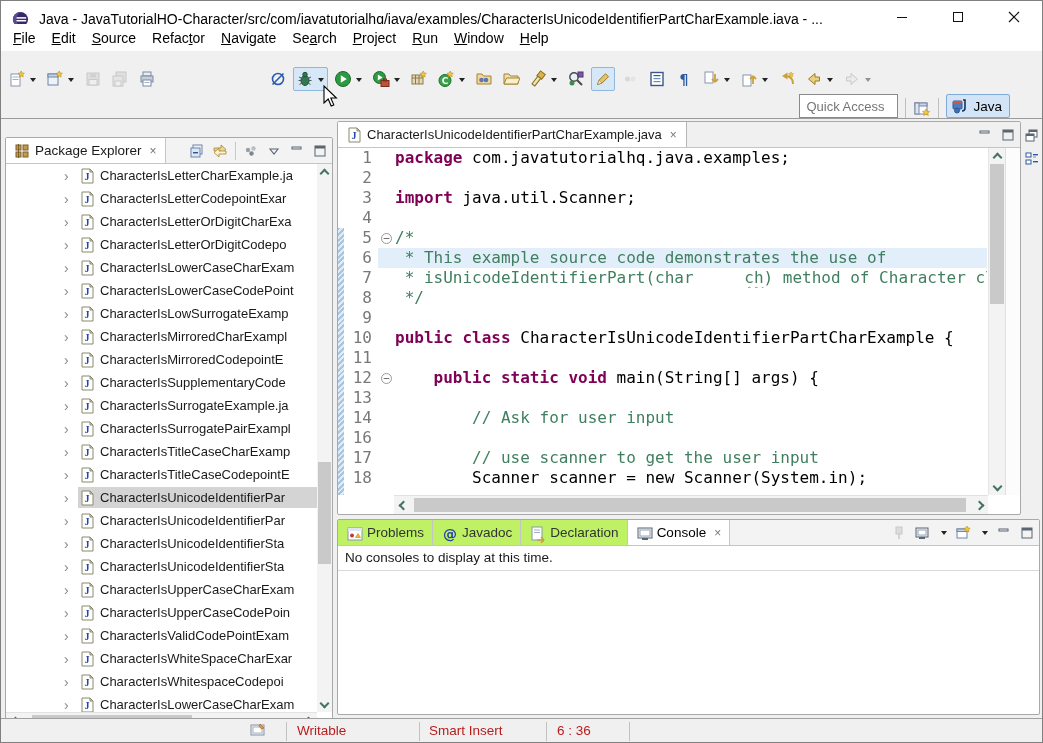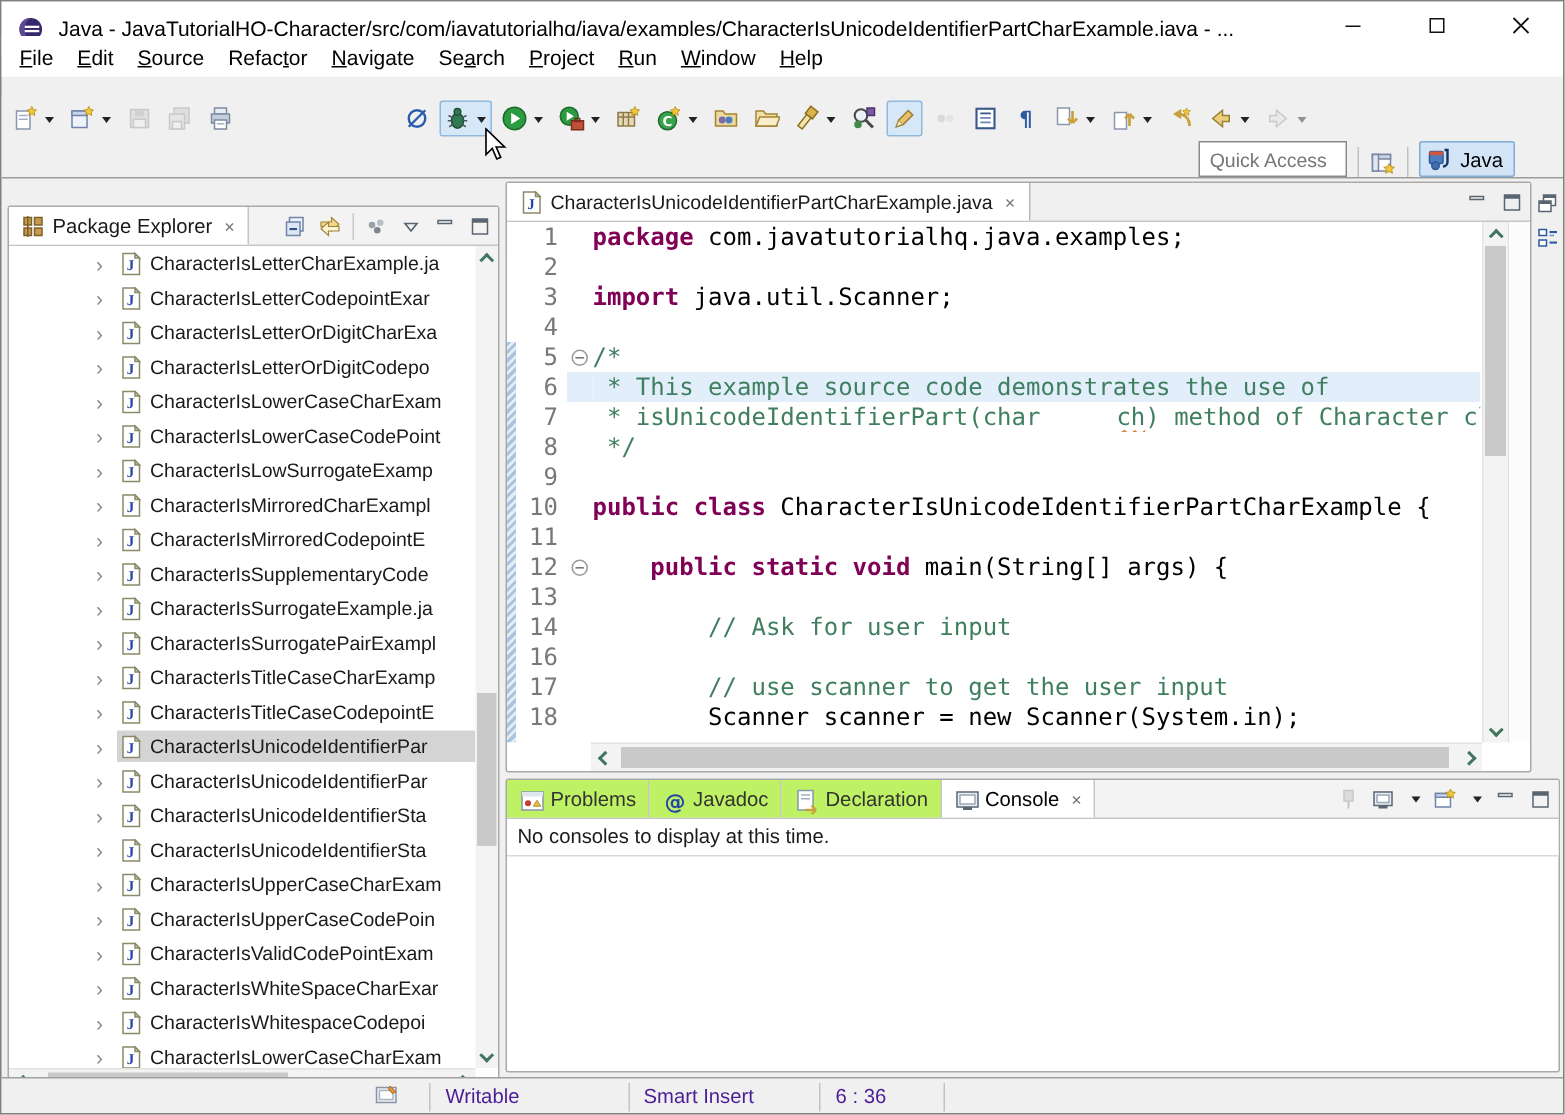--- a/index.html
+++ b/index.html
@@ -74,21 +74,21 @@
   .hatch { position:absolute; left:0; width:6px; background:repeating-linear-gradient(135deg,#a9c4de 0 2px,#e2ecf6 2px 4px); }
   .overview-ruler { position:absolute; right:0; top:26px; bottom:19px; width:15px; background:#fcfcfc; border-left:1px solid #e0e0e0; }
   
   .btab { display:flex; align-items:center; gap:5px; padding:0 8px; font-size:13.5px; background:#bef264; border-right:1px solid #c5c5c5; color:#333; }
   .btab.active { background:#fff; color:#000;justify-content:center; }
   .console-msg { padding:4px 7px 5px 7px; font-size:13.5px; border-bottom:1px solid #d9d9d9; background:#fff; }
   
   .right-strip { position:absolute; left:1020px; top:120px; width:22px; height:394px; display:flex; flex-direction:column; align-items:center; gap:8px; padding-top:6px; }
   
   .statusbar { position:absolute; left:0; right:0; top:717px; height:26px; background:#f0f0f0; border-top:1px solid #a0a0a0; }
-  .sb-cell { position:absolute; top:4px; font-size:13.5px; color:#4c1d95; }
+  .sb-cell { position:absolute; top:4px; font-size:13.5px; color:#b91c1c; }
   .sb-sep { position:absolute; top:3px; width:1px; height:19px; background:#c2c2c2; }
   
   #mouse-cursor { position:absolute; left:320px; top:84px; z-index:99; }
 </style>
 </head>
 <body>
 
 <div class="titlebar">
   <span class="app-icon">
     <svg width="17" height="17" viewBox="0 0 18 18">

